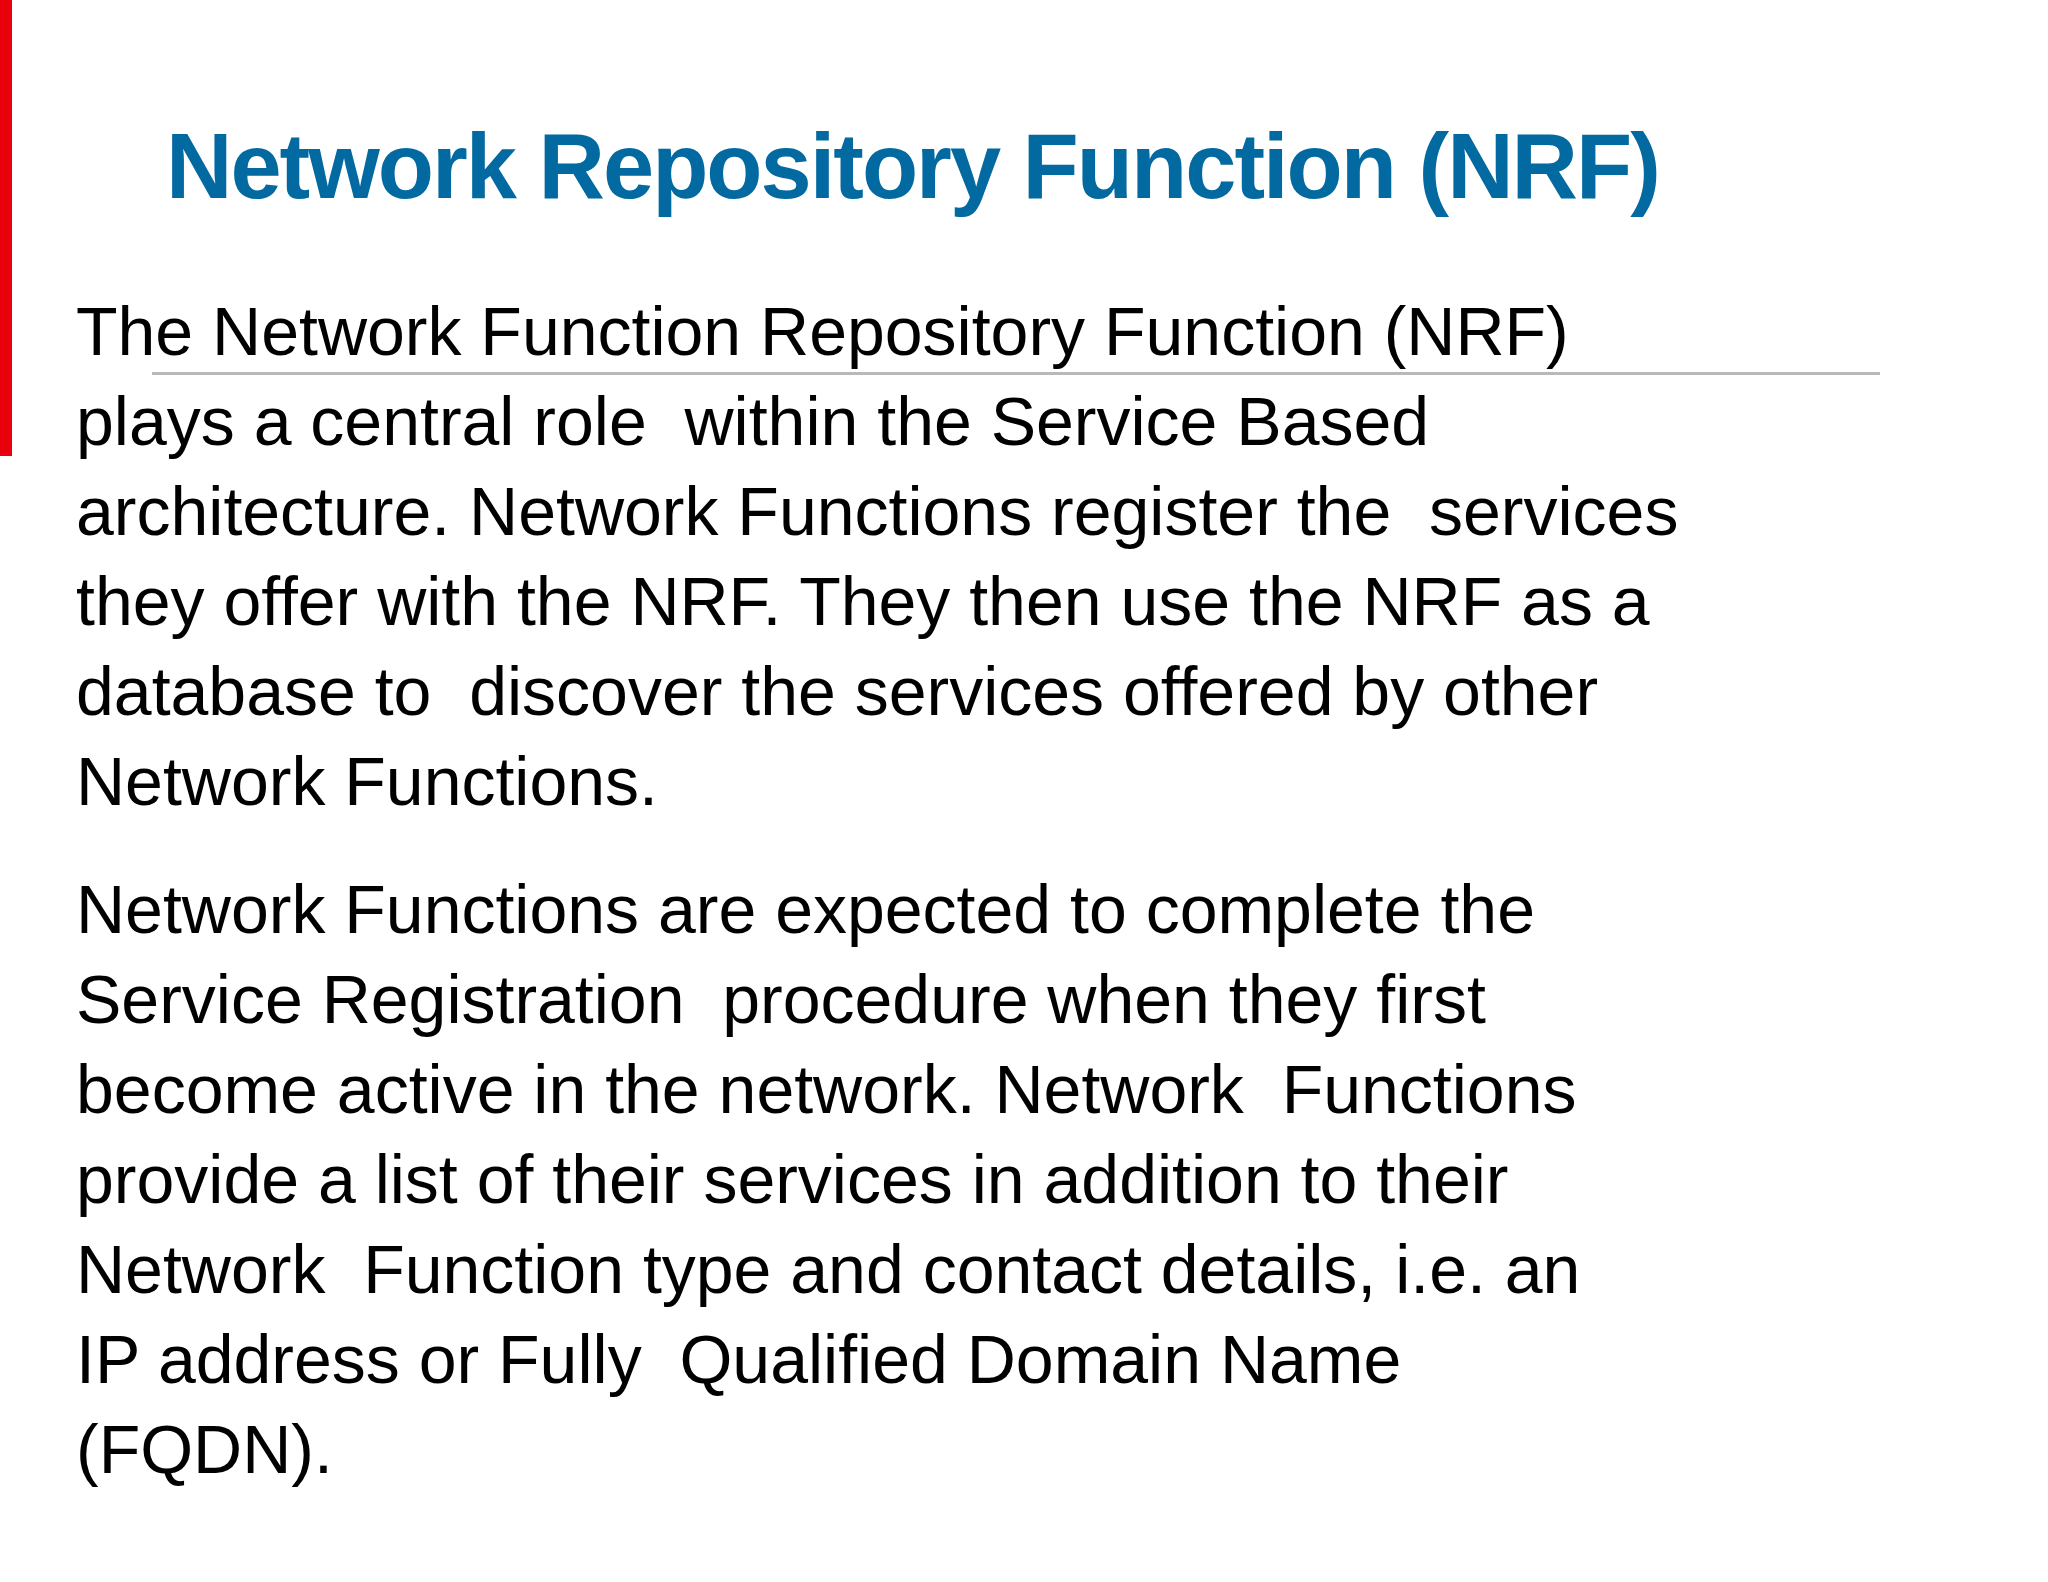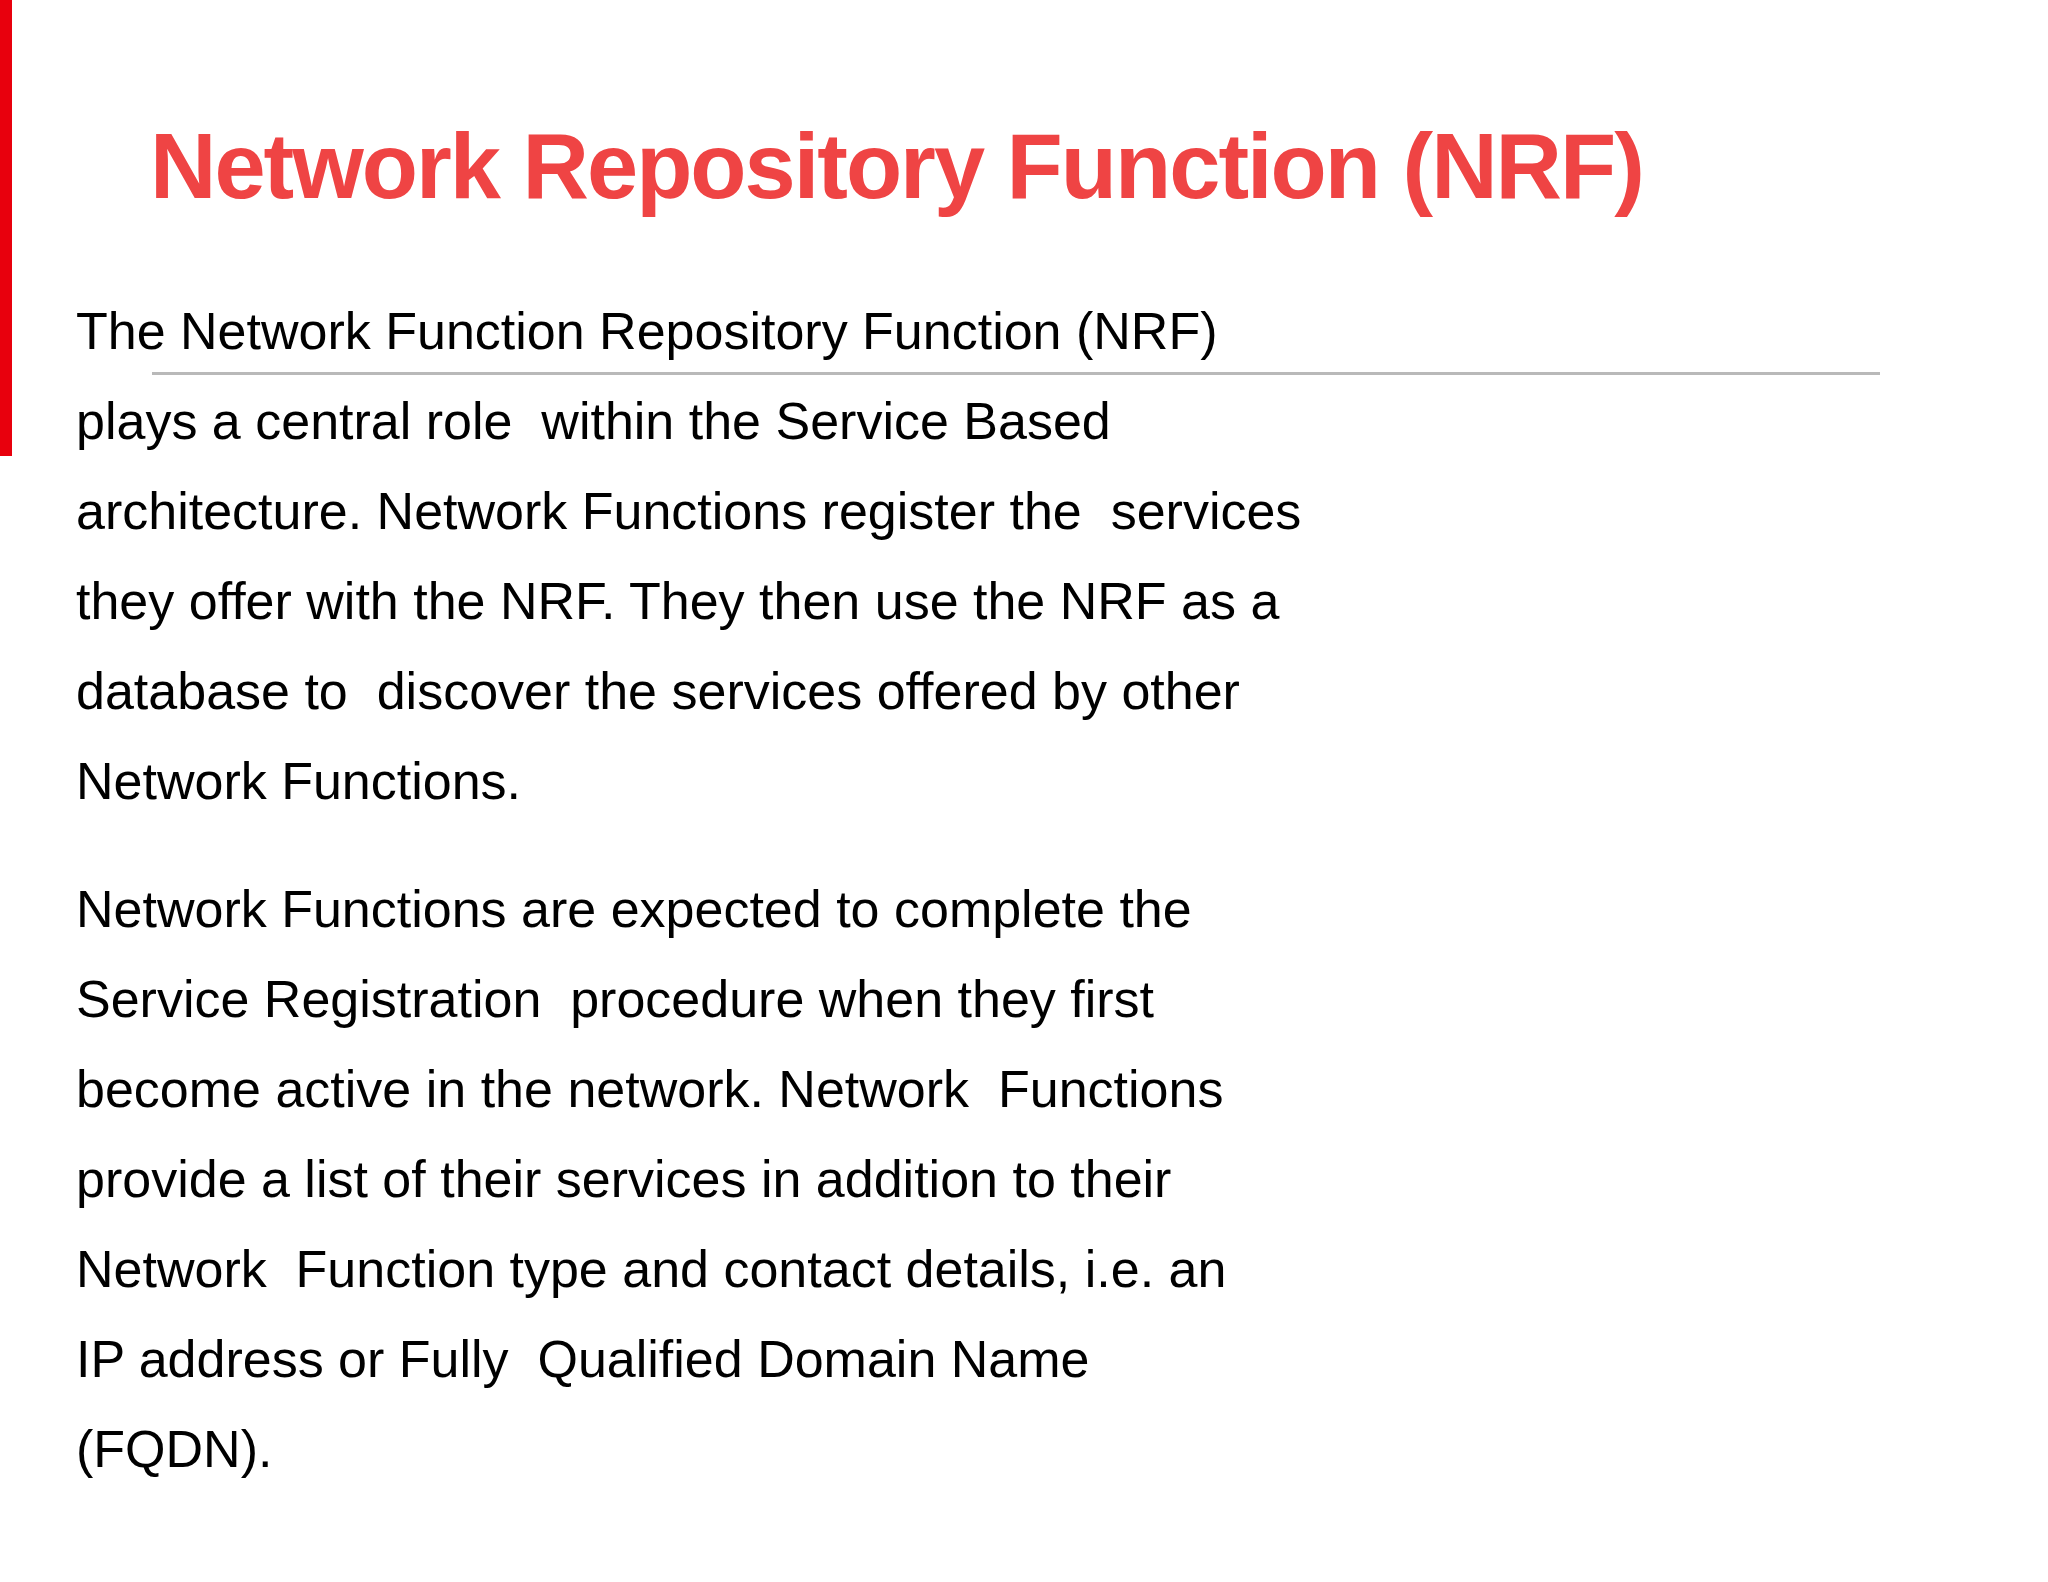--- a/index.html
+++ b/index.html
@@ -29,21 +29,21 @@
     margin: 0;
     font-size: 92px;
     font-weight: bold;
     letter-spacing: -2px;
     line-height: 1.1;
     white-space: pre;
   }
   .para {
     position: absolute;
     left: 76px;
-    font-size: 52px;
+    font-size: 68px;
     line-height: 90px;
     white-space: pre;
   }
   .para .line {
     height: 90px;
   }
   .para1 { top: 286px; }
   .para2 { top: 864px; }
   .underline {
     position: absolute;
@@ -52,20 +52,20 @@
     width: 1728px;
     height: 3px;
   }
 </style>
 </head>
 <body>
 
 <div class="slide">
   <div class="accent-bar" style="background-color: rgb(232, 0, 13);"></div>
 
-  <h1 class="title" style="color: #ef4444;">Network Repository Function (NRF)</h1>
+  <h1 class="title" style="color: #0369a1; margin-left: 16px;">Network Repository Function (NRF)</h1>
 
   <div class="para para1" style="color: rgb(0, 0, 0);"><div class="line">The Network Function Repository Function (NRF)</div><div class="line">plays a central role  within the Service Based</div><div class="line">architecture. Network Functions register the  services</div><div class="line">they offer with the NRF. They then use the NRF as a</div><div class="line">database to  discover the services offered by other</div><div class="line">Network Functions.</div></div>
 
   <div class="underline" style="background-color: rgb(185, 185, 185);"></div>
 
   <div class="para para2" style="color: rgb(0, 0, 0);"><div class="line">Network Functions are expected to complete the</div><div class="line">Service Registration  procedure when they first</div><div class="line">become active in the network. Network  Functions</div><div class="line">provide a list of their services in addition to their</div><div class="line">Network  Function type and contact details, i.e. an</div><div class="line">IP address or Fully  Qualified Domain Name</div><div class="line">(FQDN).</div></div>
 </div>
 
 </body></html>

